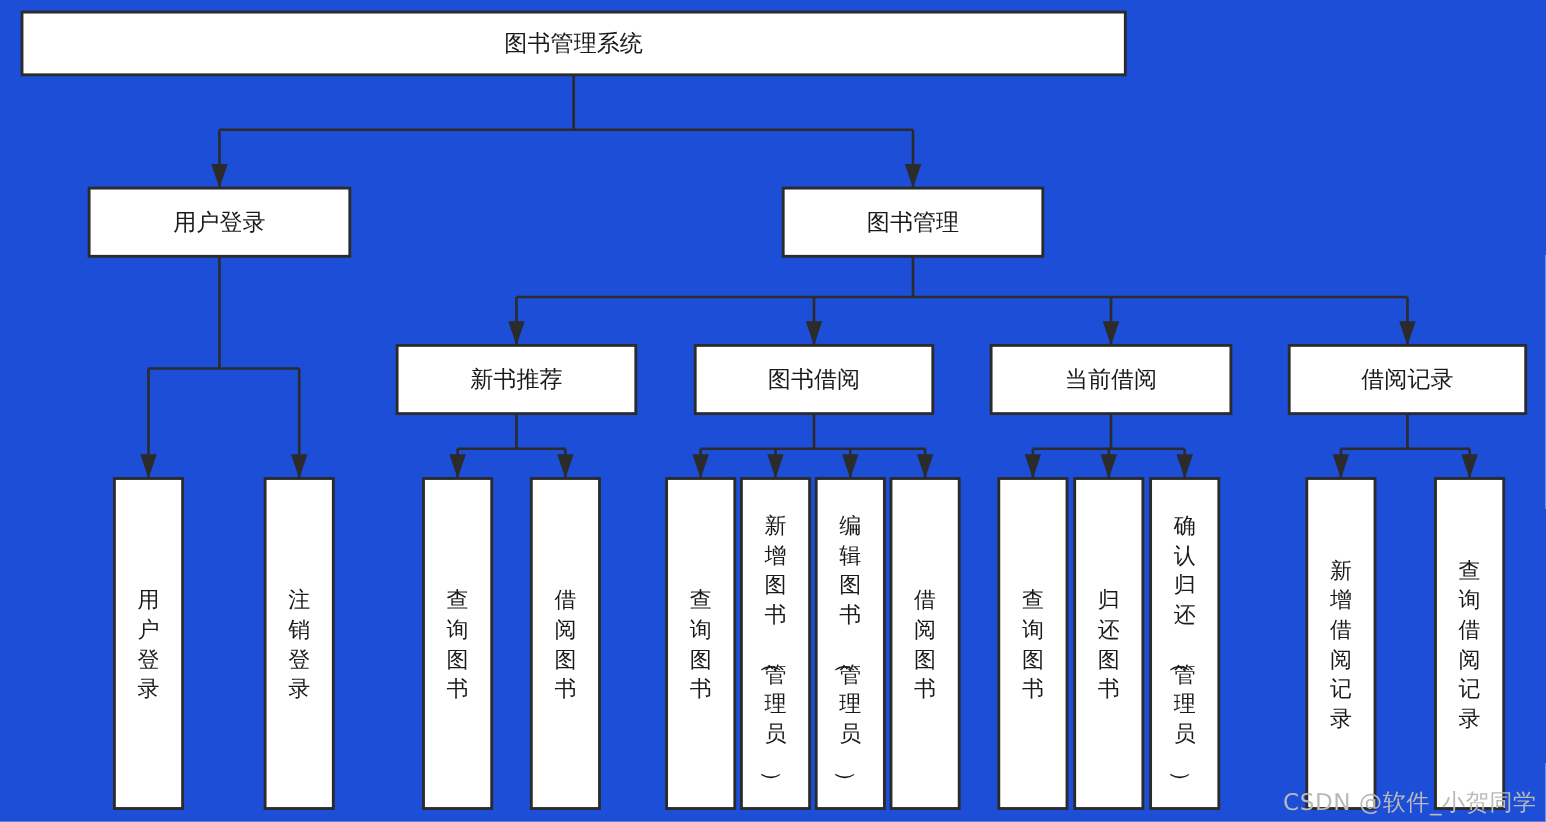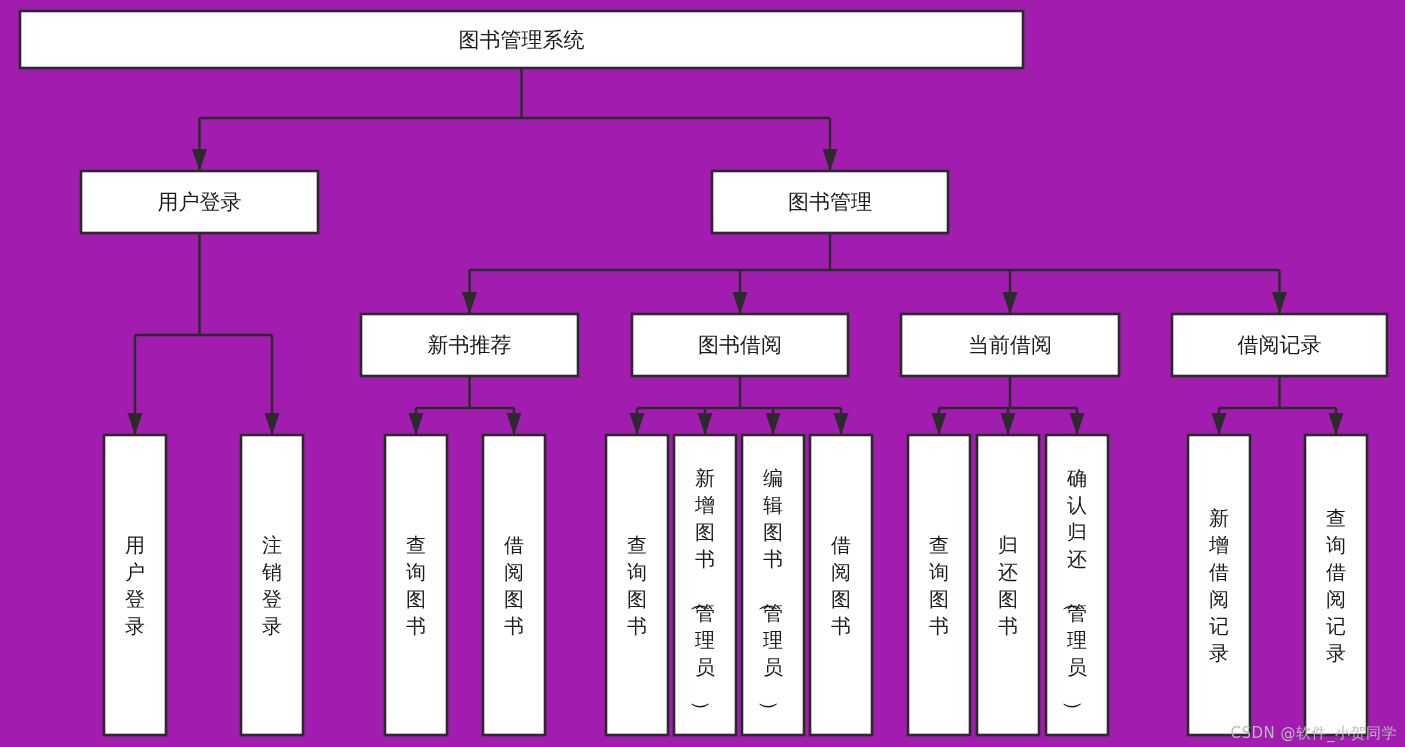--- a/index.html
+++ b/index.html
@@ -11,21 +11,21 @@
   body {
     width: 1405px;
     height: 747px;
     font-family: "DejaVu Sans", "Liberation Sans", sans-serif;
     overflow: hidden;
   }
   #diagram-root {
     position: relative;
     width: 1405px;
     height: 747px;
-    background: #a21caf;
+    background: #1d4ed8;
   }
   svg#chart-svg {
     position: absolute;
     left: 0;
     top: 0;
     width: 1405px;
     height: 747px;
     display: block;
   }
   .node-box {
@@ -54,21 +54,21 @@
     font-family: "DejaVu Sans", "Liberation Sans", sans-serif;
     font-size: 20px;
     fill: #1a1a1a;
     text-anchor: middle;
   }
   .watermark {
     position: absolute;
     right: 8px;
     bottom: 4px;
     font-family: "DejaVu Sans", "Liberation Sans", sans-serif;
-    font-size: 15px;
+    font-size: 21px;
     color: #b9b9b9;
     letter-spacing: 0.5px;
     white-space: nowrap;
     user-select: none;
   }
 </style>
 </head>
 <body>
 
 <div id="diagram-root">

